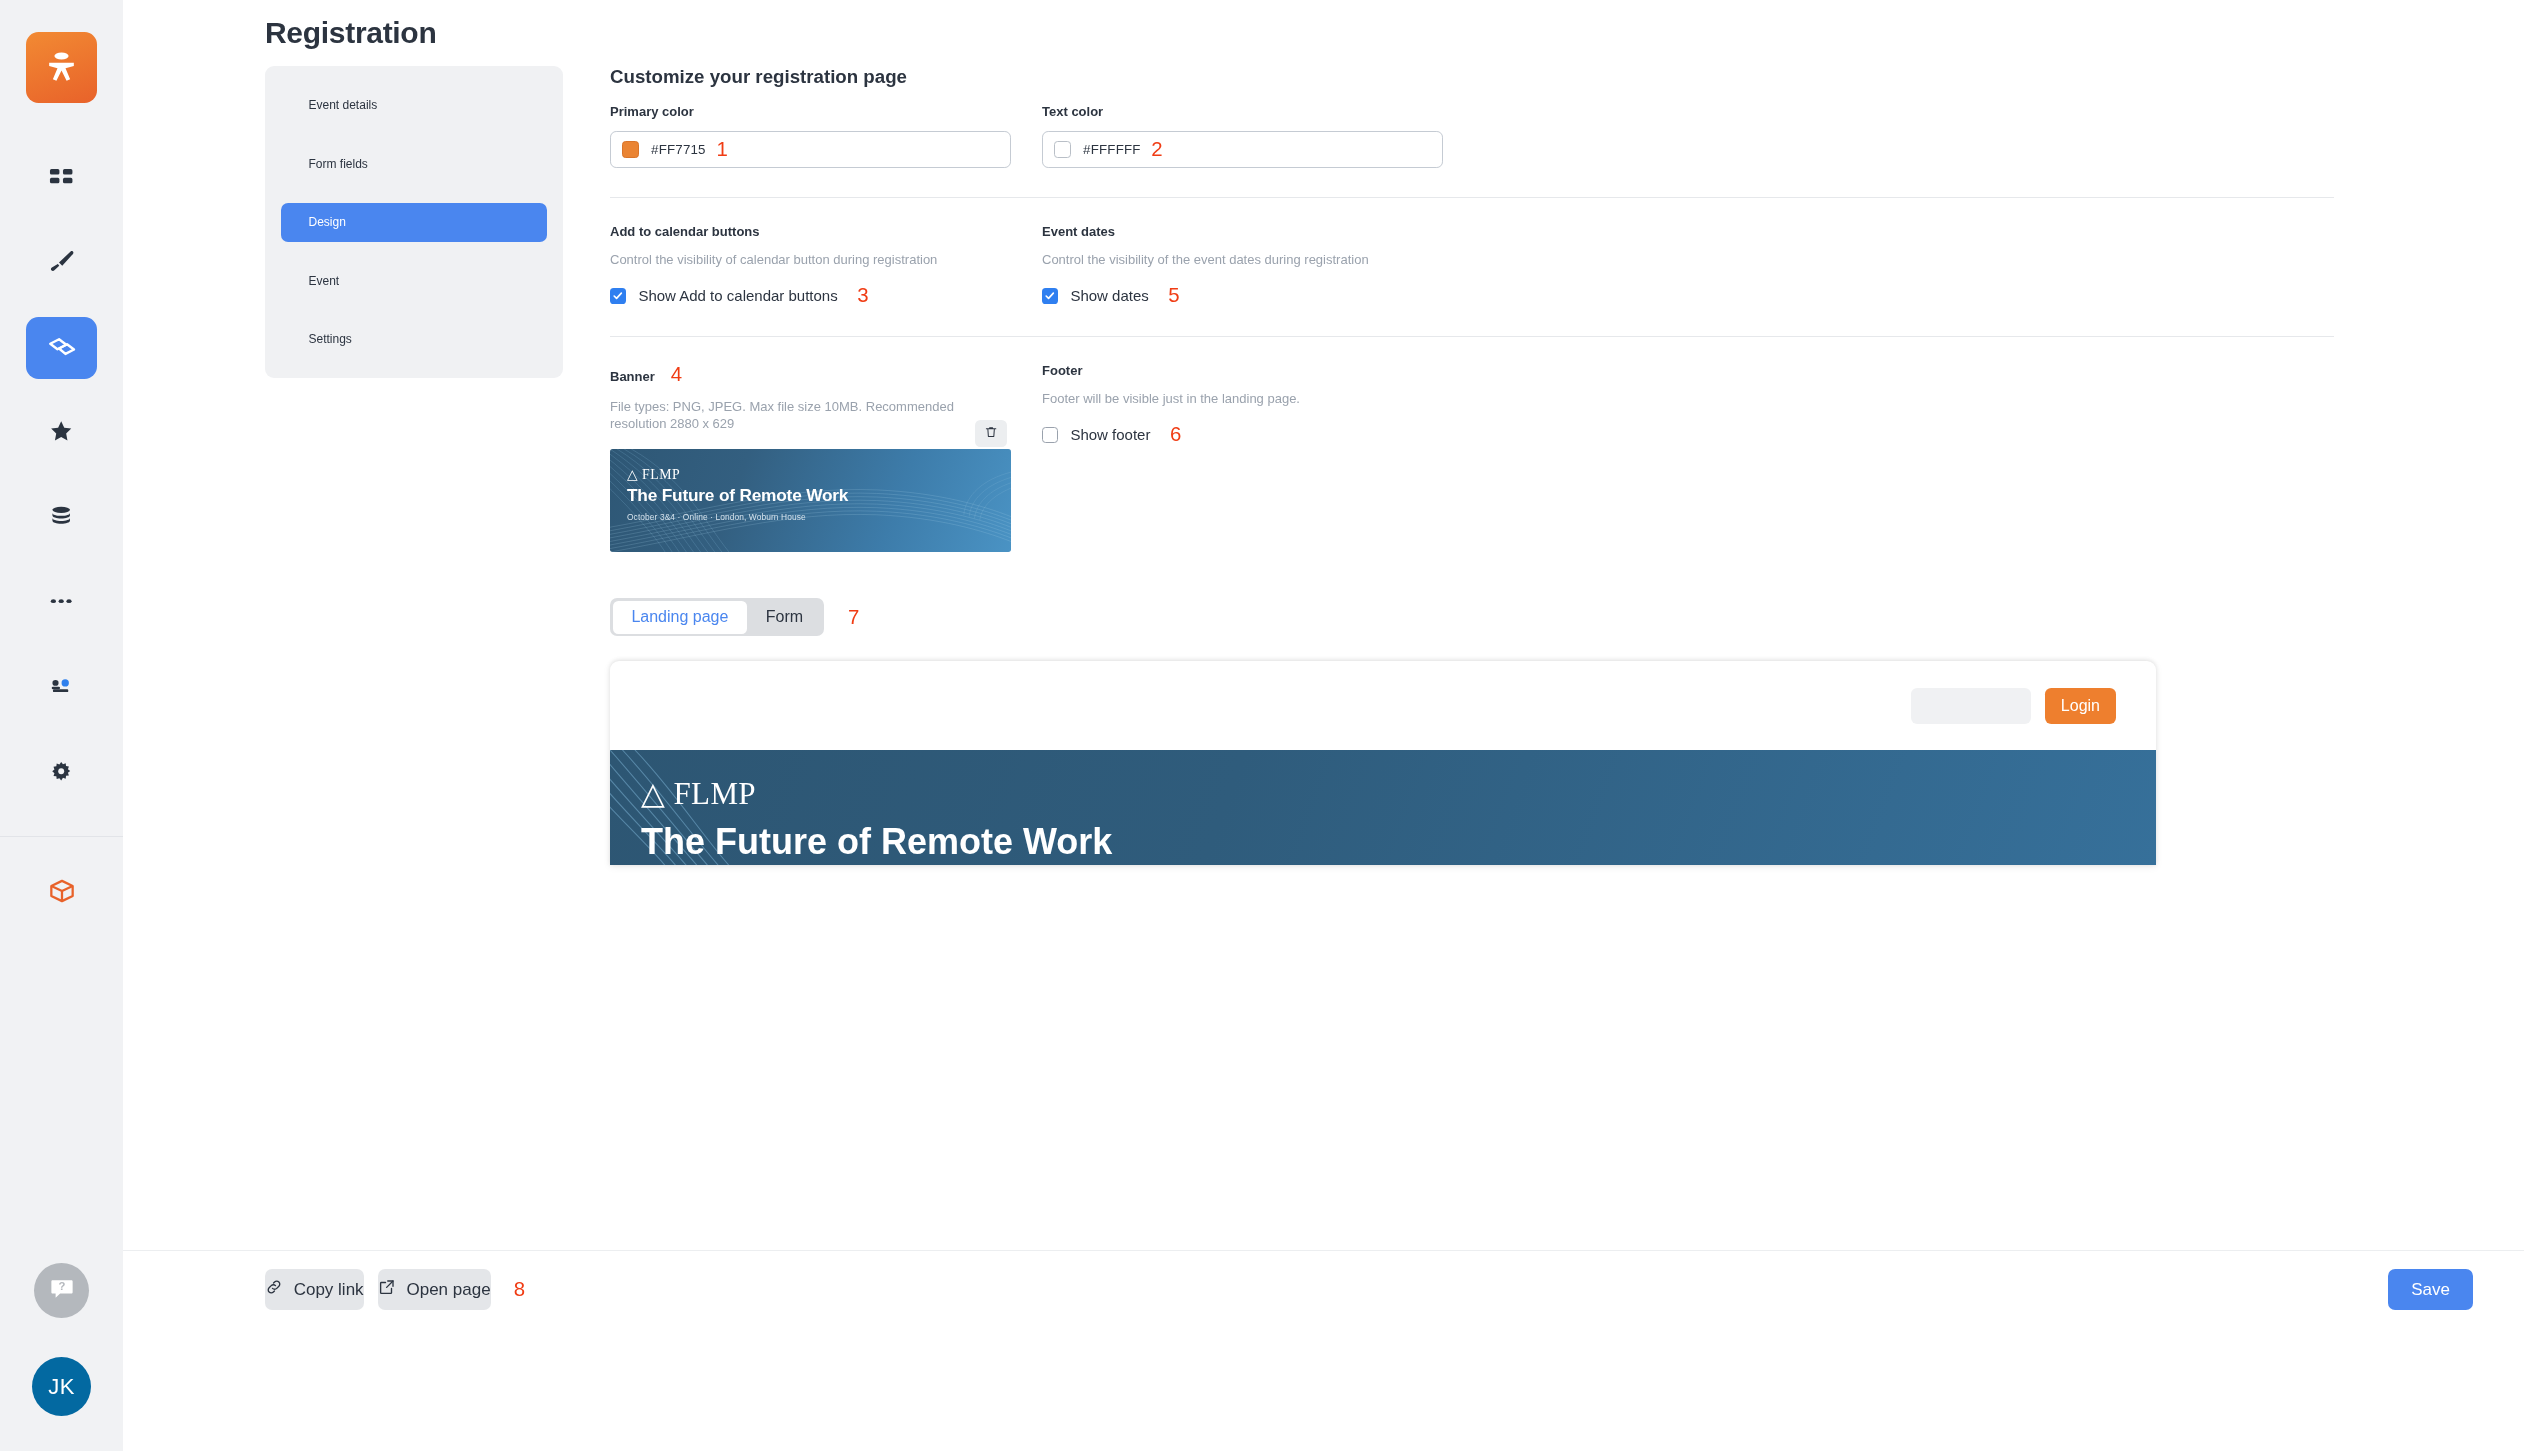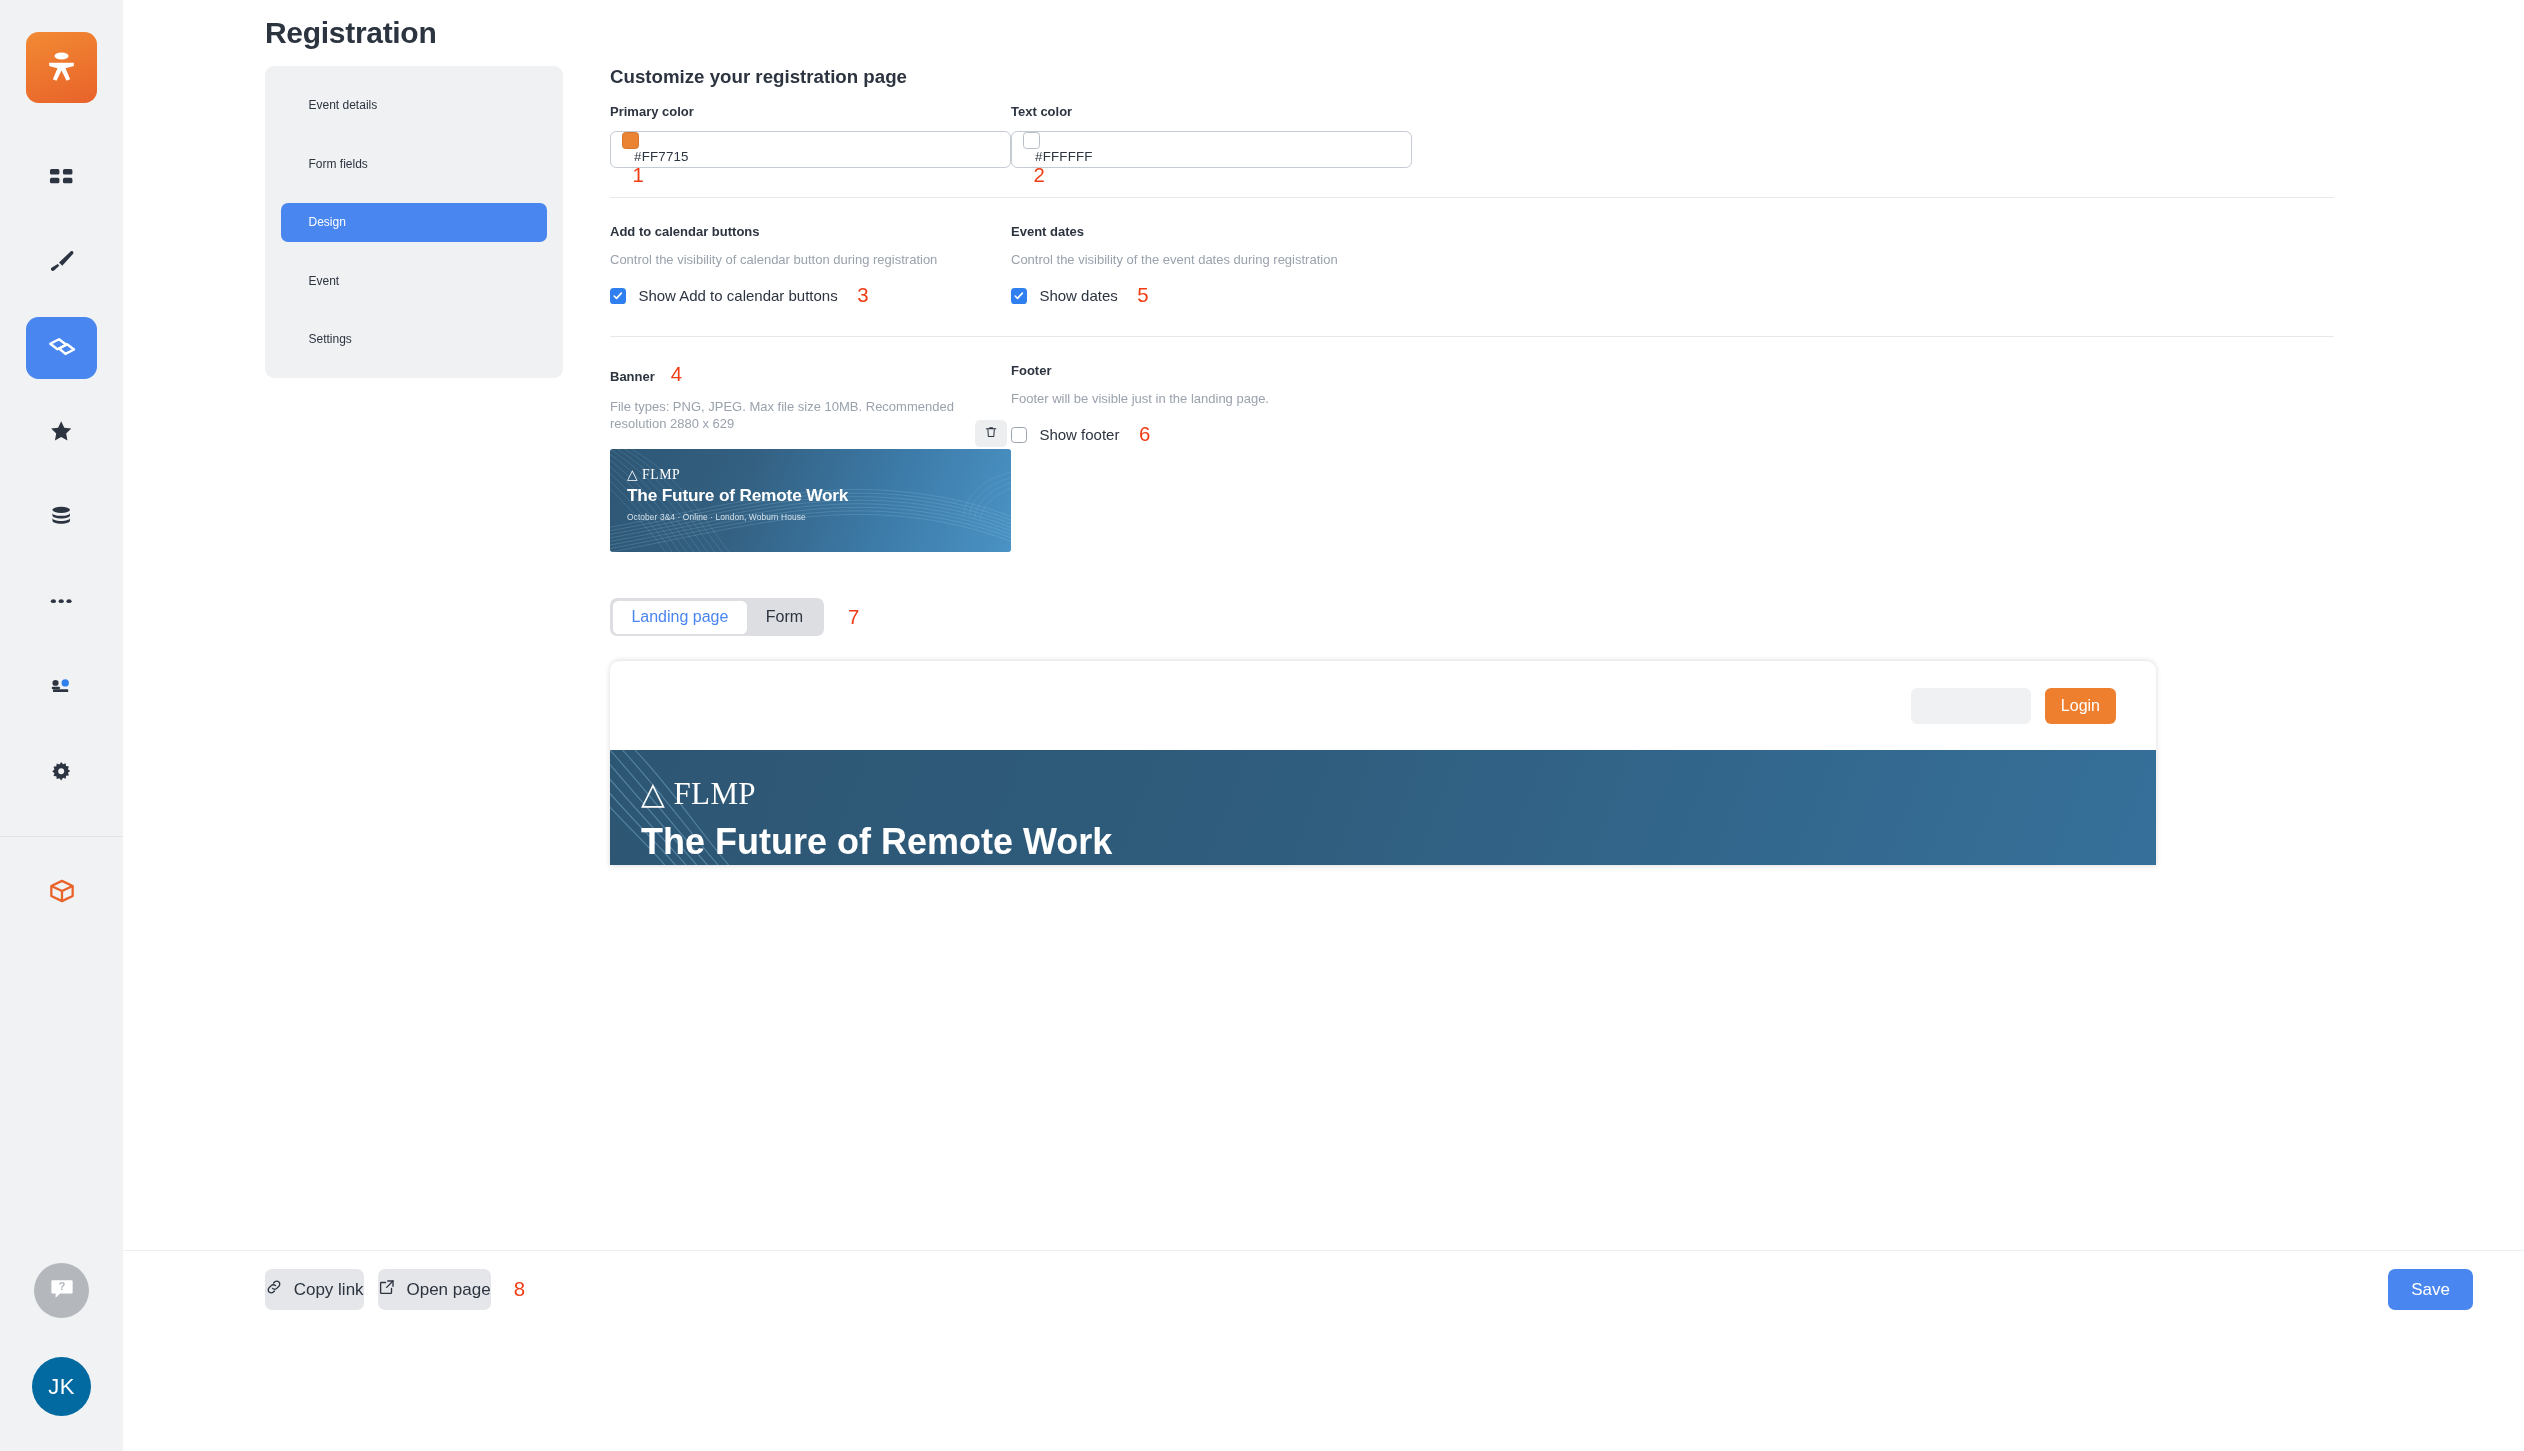--- a/index.html
+++ b/index.html
@@ -64,26 +64,26 @@
     display: flex; align-items: center; padding-left: 27.5px;
     font-size: 12px; color: #2c3440; margin-bottom: 19.5px;
   }
   .nav-item:last-child { margin-bottom: 0; }
   .nav-item.active { background: #4a86ef; color: #fff; }
 
   
   #form-col { position: absolute; left: 487px; top: 66px; width: 1724px; }
   .form-heading { font-size: 18.7px; font-weight: bold; color: #2c3440; margin-bottom: 16px; }
 
-  .row2 { display: flex; }
+  .row2 { display: flex; gap: 31px; }
   .col { width: 401px; }
   .field-label { font-size: 13px; font-weight: bold; color: #2c3440; margin-bottom: 12.4px; }
   .color-input {
     height: 37px; border: 0.9px solid #c5cbd3; border-radius: 6.2px;
-    display: flex; padding: 0 10.7px; background: #fff; flex-direction: column;
+    display: flex; align-items: center; padding: 0 10.7px; background: #fff;
   }
   .swatch { width: 17px; height: 17px; border-radius: 3.6px; flex: 0 0 17px; }
   .swatch.orange { background: #ea8433; border: 0.9px solid #d9742a; }
   .swatch.white { background: #ffffff; border: 0.9px solid #b9bfc7; }
   .color-val { font-size: 13.3px; color: #2c3440; margin-left: 12.4px; letter-spacing: 0.2px; }
 
   .hr { height: 0.9px; background: #e6e8eb; margin: 29px 0 26px 0; }
 
   .sect-title { font-size: 13px; font-weight: bold; color: #2c3440; margin-bottom: 11.5px; }
   .sect-desc { font-size: 13px; color: #9aa2ad; margin-bottom: 16px; line-height: 1.35; }

